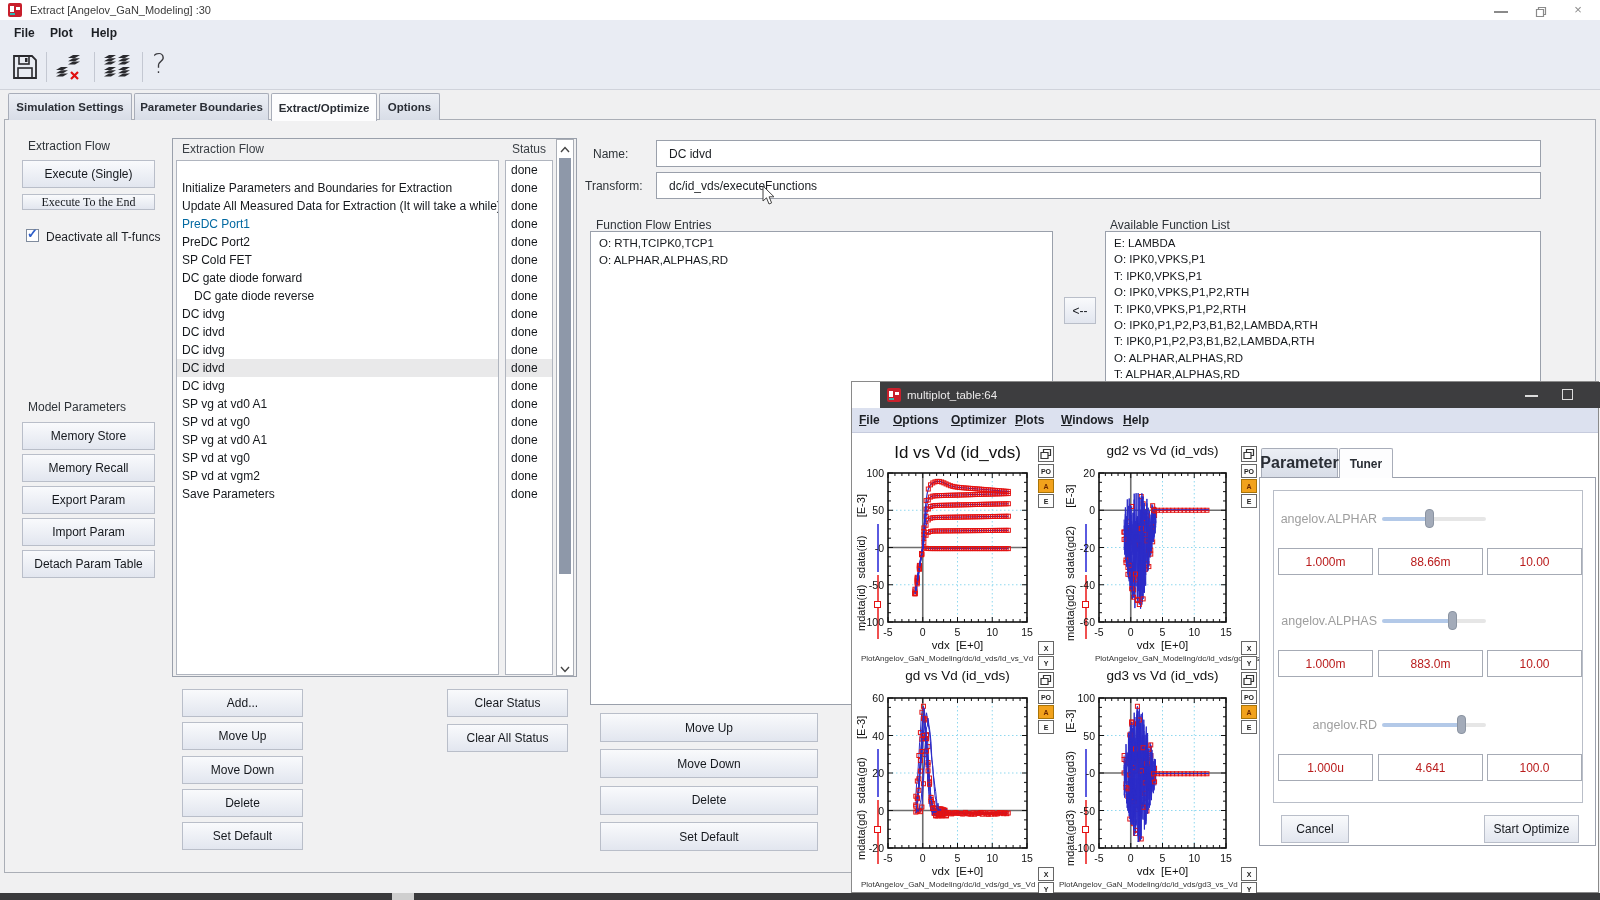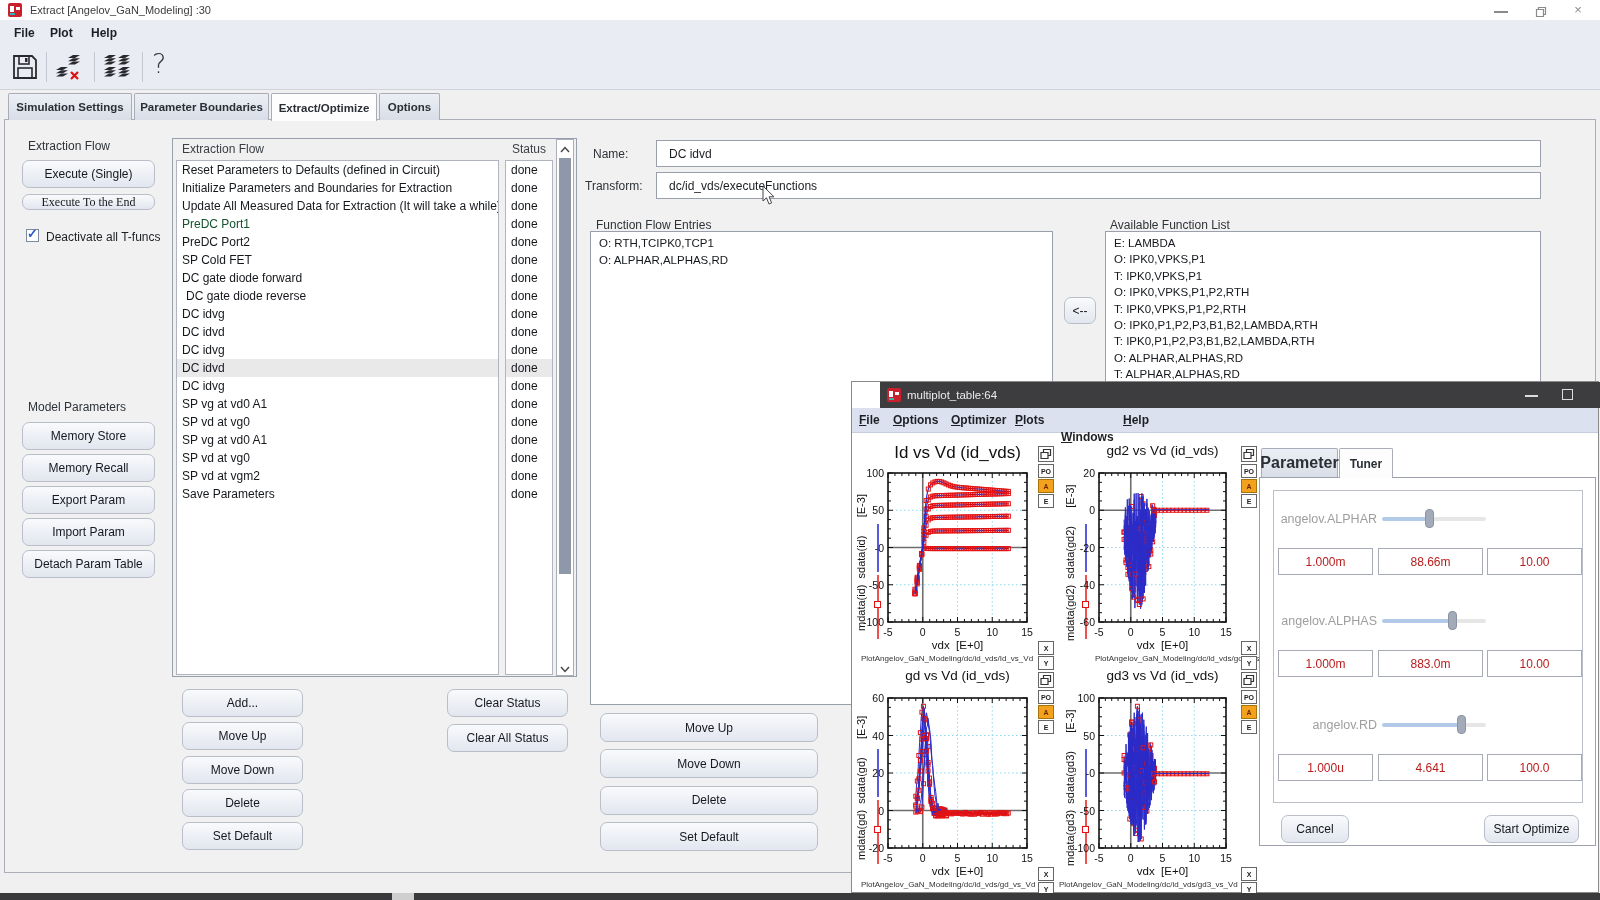--- a/index.html
+++ b/index.html
@@ -1,17 +1,17 @@
 <!DOCTYPE html>
 <html><head>
 <meta charset="utf-8">
 <style>
 html,body{margin:0;padding:0;background:#888;}
 #screen{position:relative;width:1600px;height:900px;background:#f0f0f1;font-family:"Liberation Sans",sans-serif;overflow:hidden;}
-.btn{position:absolute;background:linear-gradient(#f9fafc,#e2e6ef);border:1px solid #b9bec9;border-radius:7px;color:#15181d;font-size:12px;font-weight:500;display:flex;align-items:center;justify-content:center;white-space:nowrap;box-sizing:border-box;}
+.btn{position:absolute;background:linear-gradient(#f9fafc,#e2e6ef);border:1px solid #b9bec9;border-radius:0;color:#15181d;font-size:12px;font-weight:500;display:flex;align-items:center;justify-content:center;white-space:nowrap;box-sizing:border-box;}
 .box{position:absolute;background:#fff;border:1px solid #9aa0ab;box-sizing:border-box;}
 .tab{position:absolute;box-sizing:border-box;border:1px solid #a8adb9;border-bottom:none;border-radius:2px 2px 0 0;font-size:11.5px;font-weight:600;color:#2a2e35;display:flex;align-items:center;justify-content:center;background:linear-gradient(#eceff5,#d8dde7);}
 .tab.active{background:#fdfdfe;font-weight:700;z-index:5;}
 .mini{position:absolute;box-sizing:border-box;background:#fdfdfd;border:1px solid #666;font-size:7px;font-weight:700;color:#222;display:flex;align-items:center;justify-content:center;font-family:"Liberation Sans",sans-serif;}
 .valbox{position:absolute;background:#fff;border:1px solid #a6abb5;box-sizing:border-box;color:#b91c1c;font-size:12px;display:flex;align-items:center;justify-content:center;}
 </style>
 </head>
 <body>
 
 <div id="screen">
@@ -83,42 +83,39 @@
     <div style="position: absolute; left: 28px; top: 400px; width: 150px; height: 14px; font-size: 12px; color: rgb(46, 51, 56);">Model Parameters</div>
     <div class="btn" style="left: 22px; top: 422px; width: 133px; height: 28px;">Memory Store</div>
     <div class="btn" style="left: 22px; top: 454px; width: 133px; height: 28px;">Memory Recall</div>
     <div class="btn" style="left: 22px; top: 486px; width: 133px; height: 28px;">Export Param</div>
     <div class="btn" style="left: 22px; top: 518px; width: 133px; height: 28px;">Import Param</div>
     <div class="btn" style="left: 22px; top: 550px; width: 133px; height: 28px;">Detach Param Table</div>
     <div style="position: absolute; left: 172px; top: 138px; width: 405px; height: 539px; background: rgb(240, 240, 241); border: 1px solid rgb(154, 160, 171); box-sizing: border-box;"></div>
     <div style="position: absolute; left: 182px; top: 142px; width: 200px; height: 14px; font-size: 12px; color: rgb(58, 63, 69);">Extraction Flow</div>
     <div style="position: absolute; left: 512px; top: 142px; width: 40px; height: 14px; font-size: 12px; color: rgb(58, 63, 69);">Status</div>
     <div style="position: absolute; left: 176px; top: 160px; width: 323px; height: 515px; background: rgb(255, 255, 255); border: 1px solid rgb(176, 181, 191); box-sizing: border-box; overflow: hidden;">
-      <div style="position: absolute; left: 0px; top: 0px; width: 321px; height: 18px;">
-        <div style="position: absolute; left: 5px; top: 2px; width: 310px; height: 14px; font-size: 12px; color: rgb(21, 24, 28); white-space: nowrap;">Reset Parameters to Defaults (defined in Circuit)</div>
-      </div>
       <div style="position: absolute; left: 0px; top: 18px; width: 321px; height: 18px;">
         <div style="position: absolute; left: 5px; top: 2px; width: 310px; height: 14px; font-size: 12px; color: rgb(21, 24, 28); white-space: nowrap;">Initialize Parameters and Boundaries for Extraction</div>
       </div>
       <div style="position: absolute; left: 0px; top: 36px; width: 321px; height: 18px;">
         <div style="position: absolute; left: 5px; top: 2px; width: 310px; height: 14px; font-size: 12px; color: rgb(21, 24, 28); white-space: nowrap;">Update All Measured Data for Extraction (It will take a while)</div>
       </div>
       <div style="position: absolute; left: 0px; top: 54px; width: 321px; height: 18px;">
-        <div style="position: absolute; left: 5px; top: 2px; width: 310px; height: 14px; font-size: 12px; color: #14532d; white-space: nowrap;">PreDC Port1</div>
+        <div style="position: absolute; left: 5px; top: 2px; width: 310px; height: 14px; font-size: 12px; color: #0369a1; white-space: nowrap;">PreDC Port1</div>
       </div>
       <div style="position: absolute; left: 0px; top: 72px; width: 321px; height: 18px;">
         <div style="position: absolute; left: 5px; top: 2px; width: 310px; height: 14px; font-size: 12px; color: rgb(21, 24, 28); white-space: nowrap;">PreDC Port2</div>
       </div>
       <div style="position: absolute; left: 0px; top: 90px; width: 321px; height: 18px;">
         <div style="position: absolute; left: 5px; top: 2px; width: 310px; height: 14px; font-size: 12px; color: rgb(21, 24, 28); white-space: nowrap;">SP Cold FET</div>
       </div>
       <div style="position: absolute; left: 0px; top: 108px; width: 321px; height: 18px;">
         <div style="position: absolute; left: 5px; top: 2px; width: 310px; height: 14px; font-size: 12px; color: rgb(21, 24, 28); white-space: nowrap;">DC gate diode forward</div>
       </div>
-      <div style="position: absolute; left: 4px; top: 126px; width: 321px; height: 18px;">
+      <div style="position: absolute; left: 12px; top: 126px; width: 321px; height: 18px;">
         <div style="position: absolute; left: 5px; top: 2px; width: 310px; height: 14px; font-size: 12px; color: rgb(21, 24, 28); white-space: nowrap;">DC gate diode reverse</div>
       </div>
       <div style="position: absolute; left: 0px; top: 144px; width: 321px; height: 18px;">
         <div style="position: absolute; left: 5px; top: 2px; width: 310px; height: 14px; font-size: 12px; color: rgb(21, 24, 28); white-space: nowrap;">DC idvg</div>
       </div>
       <div style="position: absolute; left: 0px; top: 162px; width: 321px; height: 18px;">
         <div style="position: absolute; left: 5px; top: 2px; width: 310px; height: 14px; font-size: 12px; color: rgb(21, 24, 28); white-space: nowrap;">DC idvd</div>
       </div>
       <div style="position: absolute; left: 0px; top: 180px; width: 321px; height: 18px;">
         <div style="position: absolute; left: 5px; top: 2px; width: 310px; height: 14px; font-size: 12px; color: rgb(21, 24, 28); white-space: nowrap;">DC idvg</div>
@@ -268,21 +265,21 @@
         <div style="position: absolute; left: 682px; top: 7px; width: 11px; height: 11px; border: 1.4px solid rgb(220, 220, 220); box-sizing: border-box;"></div>
         <div style="position: absolute; left: 720px; top: 5px; width: 16px; height: 16px;"><svg width="16" height="16">
             <path d="M3 3 L13 13 M13 3 L3 13" stroke="#dcdcdc" stroke-width="1.6"></path>
           </svg></div>
       </div>
       <div style="position: absolute; left: 0px; top: 26px; width: 746px; height: 24px; background: rgb(220, 225, 239); border-bottom: 1px solid rgb(198, 203, 221);">
         <div style="position: absolute; left: 7px; top: 5px; height: 14px; font-size: 12px; font-weight: 600; color: rgb(28, 31, 36); white-space: nowrap;"><span style="text-decoration: underline;">F</span><span>ile</span></div>
         <div style="position: absolute; left: 41px; top: 5px; height: 14px; font-size: 12px; font-weight: 600; color: rgb(28, 31, 36); white-space: nowrap;"><span style="text-decoration: underline;">O</span><span>ptions</span></div>
         <div style="position: absolute; left: 99px; top: 5px; height: 14px; font-size: 12px; font-weight: 600; color: rgb(28, 31, 36); white-space: nowrap;"><span style="text-decoration: underline;">O</span><span>ptimizer</span></div>
         <div style="position: absolute; left: 163px; top: 5px; height: 14px; font-size: 12px; font-weight: 600; color: rgb(28, 31, 36); white-space: nowrap;"><span style="text-decoration: underline;">P</span><span>lots</span></div>
-        <div style="position: absolute; left: 209px; top: 5px; height: 14px; font-size: 12px; font-weight: 600; color: rgb(28, 31, 36); white-space: nowrap; margin-top: 17px;"><span style="text-decoration: underline;">W</span><span>indows</span></div>
+        <div style="position: absolute; left: 209px; top: 5px; height: 14px; font-size: 12px; font-weight: 600; color: rgb(28, 31, 36); white-space: nowrap;"><span style="text-decoration: underline;">W</span><span>indows</span></div>
         <div style="position: absolute; left: 271px; top: 5px; height: 14px; font-size: 12px; font-weight: 600; color: rgb(28, 31, 36); white-space: nowrap;"><span style="text-decoration: underline;">H</span><span>elp</span></div>
       </div>
       <div style="position: absolute; left: -4px; top: 61px; width: 219px; height: 16px; font-size: 17px; color: rgb(17, 17, 17); text-align: center; white-space: nowrap;">Id vs Vd (id_vds)</div>
       <div style="position: absolute; writing-mode: vertical-rl; transform: rotate(180deg); white-space: pre; font-size: 11px; color: rgb(17, 17, 17); display: flex; align-items: center; justify-content: center; left: 2px; top: 76px; width: 14px; height: 209px;">mdata(id)  sdata(id)      [E-3]</div>
       <div style="position: absolute; left: 25px; top: 142px; width: 2px; height: 48px; background: rgb(90, 90, 224);"></div>
       <div style="position: absolute; left: 25px; top: 193px; width: 2px; height: 64px; background: rgb(240, 80, 80);"></div>
       <div style="position: absolute; left: 22px; top: 219px; width: 7px; height: 7px; border: 1.2px solid rgb(228, 18, 18); background: rgb(255, 255, 255); box-sizing: border-box;"></div>
       <div style="position: absolute; left: -2px; top: 85px; width: 34px; height: 12px; font-size: 10.5px; color: rgb(17, 17, 17); text-align: right;">100</div>
       <div style="position: absolute; left: -2px; top: 122.25px; width: 34px; height: 12px; font-size: 10.5px; color: rgb(17, 17, 17); text-align: right;">50</div>
       <div style="position: absolute; left: -2px; top: 159.5px; width: 34px; height: 12px; font-size: 10.5px; color: rgb(17, 17, 17); text-align: right;">-0</div>

